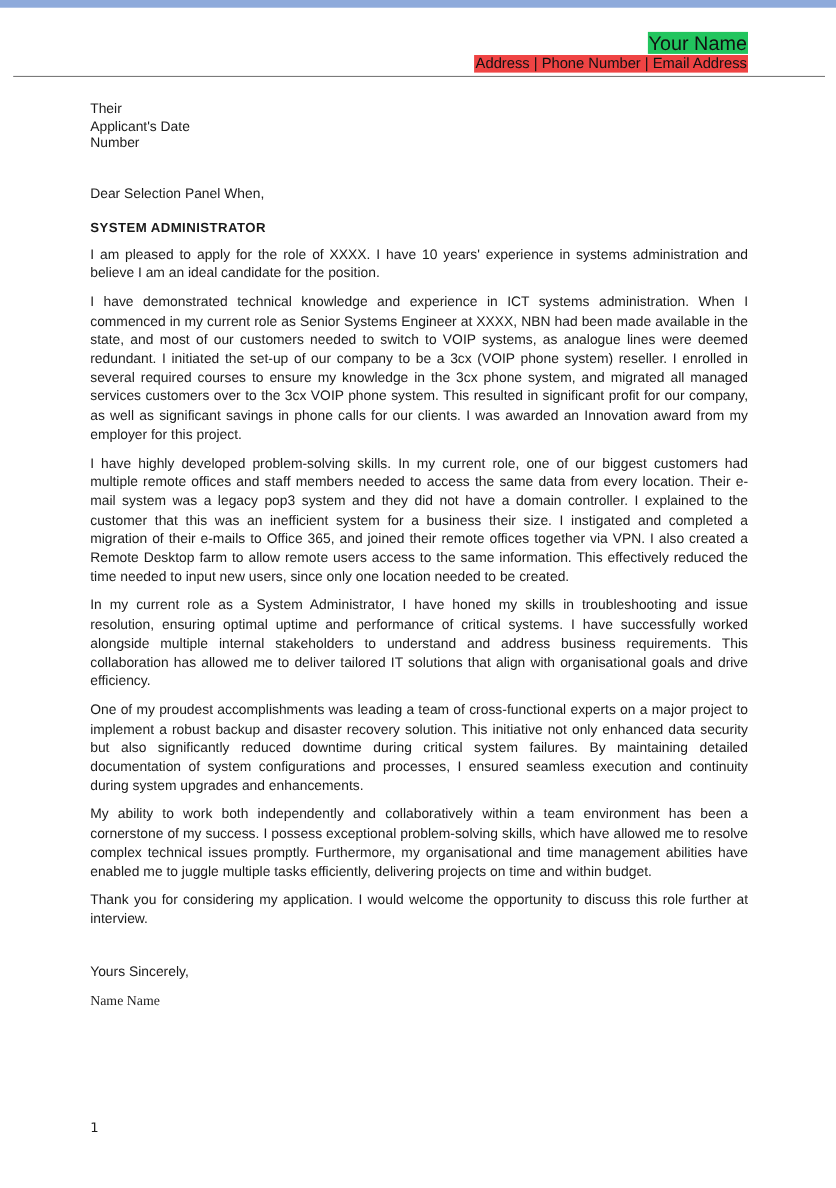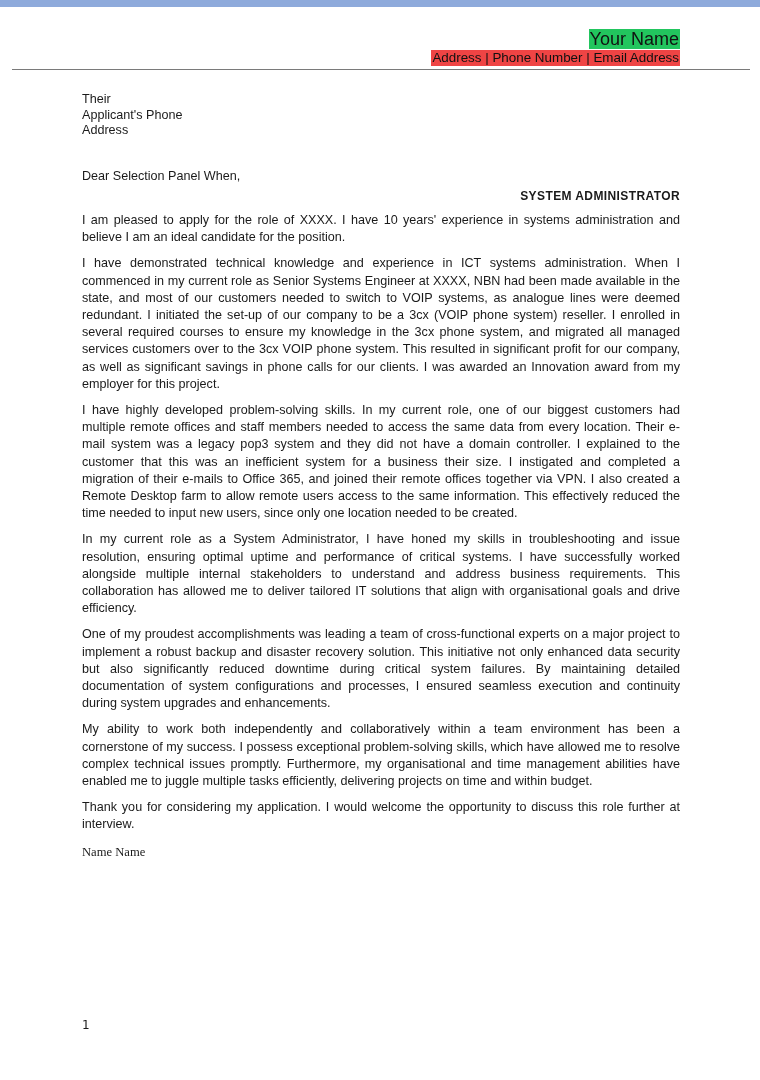--- a/index.html
+++ b/index.html
@@ -58,25 +58,25 @@
       font-size: 12.6px;
       line-height: 17.2px;
     }
     .addr-block div {
       line-height: 15.5px;
     }
     .salutation {
       margin-top: 29px;
     }
     .title {
-      text-align: right;
+      text-align: left;
       font-weight: bold;
       letter-spacing: 0.4px;
       font-size: 12px;
-      margin-top: 3px;
+      margin-top: 14px;
       margin-bottom: 7px;
     }
     .para {
       text-align: justify;
       margin: 0 0 9px 0;
     }
     .closing {
       margin-top: 30px;
     }
     .signature {
@@ -96,32 +96,33 @@
 
 <div class="top-band"></div>
 
 <div class="header-name">Your Name</div>
 <div class="header-contact">Address | Phone Number | Email Address</div>
 <div class="header-rule"></div>
 
 <div class="content">
   <div class="addr-block">
     <div>Their</div>
-    <div>Applicant's Phone</div>
-    <div>Address</div>
+    <div>Applicant's Date</div>
+    <div>Number</div>
   </div>
 
   <div class="salutation">Dear Selection Panel When,</div>
 
   <div class="title">SYSTEM ADMINISTRATOR</div>
 
   <p class="para">I am pleased to apply for the role of XXXX. I have 10 years' experience in systems administration and believe I am an ideal candidate for the position.</p>
   <p class="para">I have demonstrated technical knowledge and experience in ICT systems administration. When I commenced in my current role as Senior Systems Engineer at XXXX, NBN had been made available in the state, and most of our customers needed to switch to VOIP systems, as analogue lines were deemed redundant. I initiated the set-up of our company to be a 3cx (VOIP phone system) reseller. I enrolled in several required courses to ensure my knowledge in the 3cx phone system, and migrated all managed services customers over to the 3cx VOIP phone system. This resulted in significant profit for our company, as well as significant savings in phone calls for our clients. I was awarded an Innovation award from my employer for this project.</p>
   <p class="para">I have highly developed problem-solving skills. In my current role, one of our biggest customers had multiple remote offices and staff members needed to access the same data from every location. Their e-mail system was a legacy pop3 system and they did not have a domain controller. I explained to the customer that this was an inefficient system for a business their size. I instigated and completed a migration of their e-mails to Office 365, and joined their remote offices together via VPN. I also created a Remote Desktop farm to allow remote users access to the same information. This effectively reduced the time needed to input new users, since only one location needed to be created.</p>
   <p class="para">In my current role as a System Administrator, I have honed my skills in troubleshooting and issue resolution, ensuring optimal uptime and performance of critical systems. I have successfully worked alongside multiple internal stakeholders to understand and address business requirements. This collaboration has allowed me to deliver tailored IT solutions that align with organisational goals and drive efficiency.</p>
   <p class="para">One of my proudest accomplishments was leading a team of cross-functional experts on a major project to implement a robust backup and disaster recovery solution. This initiative not only enhanced data security but also significantly reduced downtime during critical system failures. By maintaining detailed documentation of system configurations and processes, I ensured seamless execution and continuity during system upgrades and enhancements.</p>
   <p class="para">My ability to work both independently and collaboratively within a team environment has been a cornerstone of my success. I possess exceptional problem-solving skills, which have allowed me to resolve complex technical issues promptly. Furthermore, my organisational and time management abilities have enabled me to juggle multiple tasks efficiently, delivering projects on time and within budget.</p>
   <p class="para">Thank you for considering my application. I would welcome the opportunity to discuss this role further at interview.</p>
 
+  <div class="closing">Yours Sincerely,</div>
   <div class="signature">Name Name</div>
 </div>
 
 <div class="page-number">1</div>
 
 </body></html>

